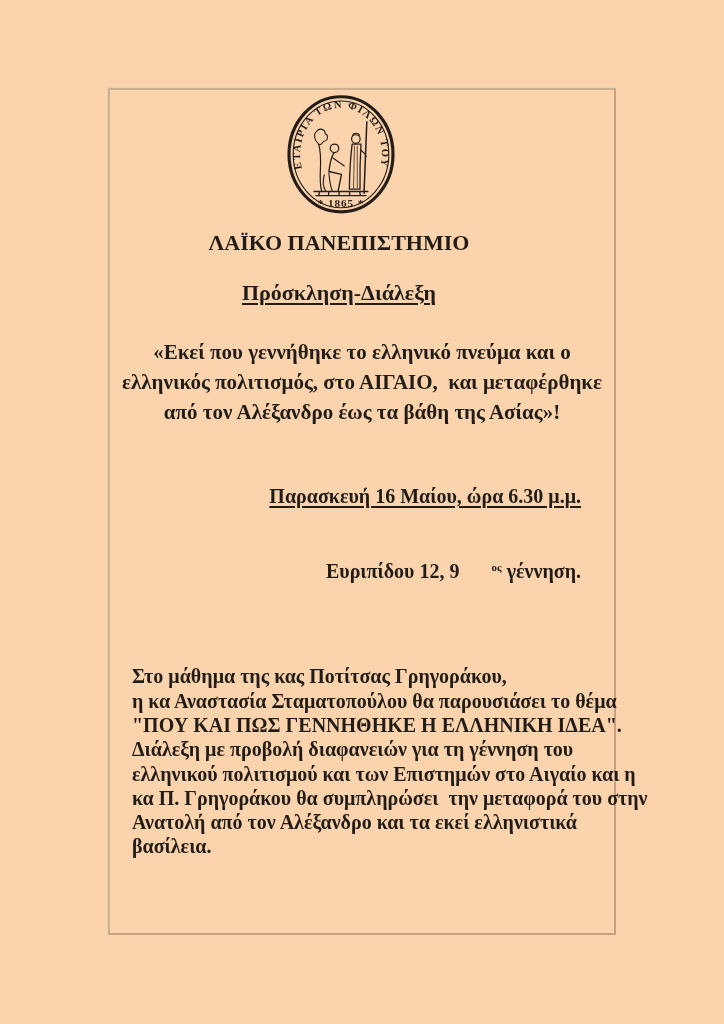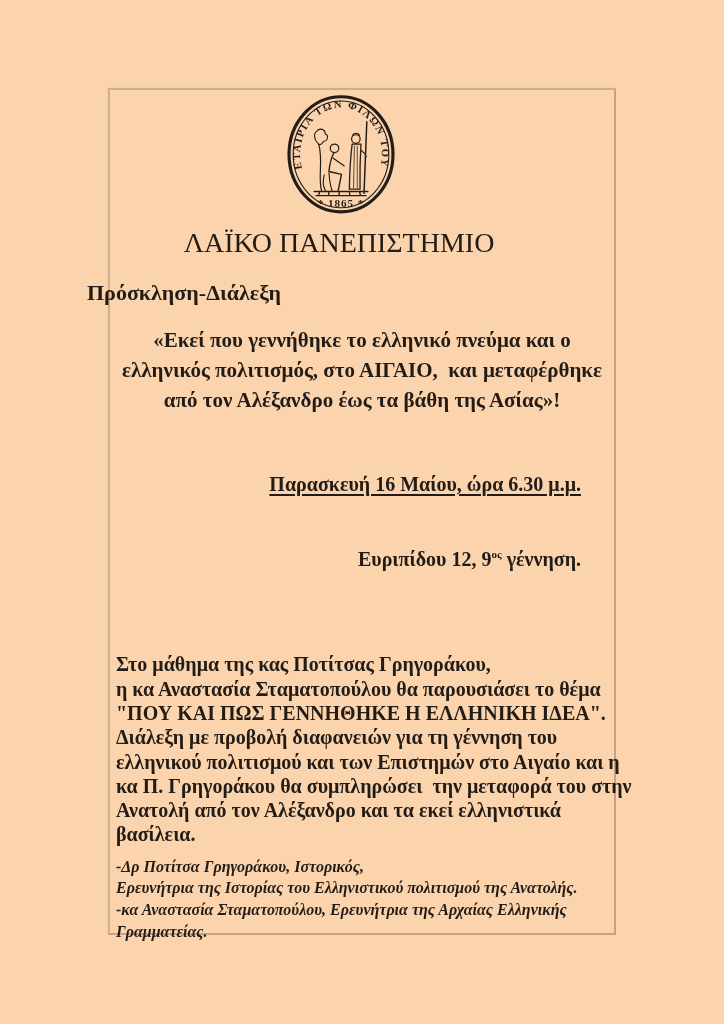--- a/index.html
+++ b/index.html
@@ -33,56 +33,57 @@
     fill:#241d17;
   }
   .seal-year{
     font-family:"Liberation Serif","DejaVu Serif",serif;
     font-size:12px;font-weight:bold;letter-spacing:1px;
     fill:#241d17;text-anchor:middle;
   }
   h1,h2,p{margin:0;}
   .title{
     margin-top:6px;
-    font-size:28px;line-height:26px;
-    font-weight:normal;text-align:center;
+    font-size:22px;line-height:26px;
+    font-weight:bold;text-align:center;
     transform:translateX(-23px);
     white-space:pre;
   }
   .subtitle{
     margin-top:24px;
     font-size:22px;line-height:25px;
-    font-weight:bold;
+    font-weight:bold;text-align:center;
+    text-decoration:underline;
     text-decoration-thickness:2px;
     text-underline-offset:3px;
     transform:translateX(-23px);
     white-space:pre;
   }
   .quote{
-    margin-top:20px;
+    margin-top:32px;
     font-size:21px;line-height:30px;
     font-weight:bold;text-align:center;
     white-space:pre;
   }
   .event{
     margin-top:6px;
     font-size:20px;line-height:25.3px;
     font-weight:bold;text-align:right;
     transform:translateX(-33px);
     white-space:pre;
   }
   .event-datetime{
     text-decoration:underline;
     text-decoration-thickness:2px;
     text-underline-offset:3px;
   }
-  .event sup{font-size:0.55em;line-height:0;}
+  .event sup{font-size:0.55em;line-height:0;margin-left:32px;}
   .body-text{
     margin-top:29px;
-    padding-left:6px;
+    padding-left:22px;
     font-size:20px;line-height:24.3px;
     font-weight:bold;
     white-space:pre;
   }
   .credits{
     margin-top:9px;
     padding-left:6px;
     font-size:16px;line-height:21.6px;
     font-weight:bold;font-style:italic;
     white-space:pre;
@@ -139,18 +140,14 @@
 
   <p class="body-text">Στο μάθημα της κας Ποτίτσας Γρηγοράκου,
 η κα Αναστασία Σταματοπούλου θα παρουσιάσει το θέμα
 "ΠΟΥ ΚΑΙ ΠΩΣ ΓΕΝΝΗΘΗΚΕ Η ΕΛΛΗΝΙΚΗ ΙΔΕΑ".
 Διάλεξη με προβολή διαφανειών για τη γέννηση του
 ελληνικού πολιτισμού και των Επιστημών στο Αιγαίο και η
 κα Π. Γρηγοράκου θα συμπληρώσει  την μεταφορά του στην
 Ανατολή από τον Αλέξανδρο και τα εκεί ελληνιστικά
 βασίλεια.</p>
 
-  <p class="credits">-Δρ Ποτίτσα Γρηγοράκου, Ιστορικός,
-Ερευνήτρια της Ιστορίας του Ελληνιστικού πολιτισμού της Ανατολής.
--κα Αναστασία Σταματοπούλου, Ερευνήτρια της Αρχαίας Ελληνικής
-Γραμματείας.</p>
 
 </div>
 
 </body></html>

